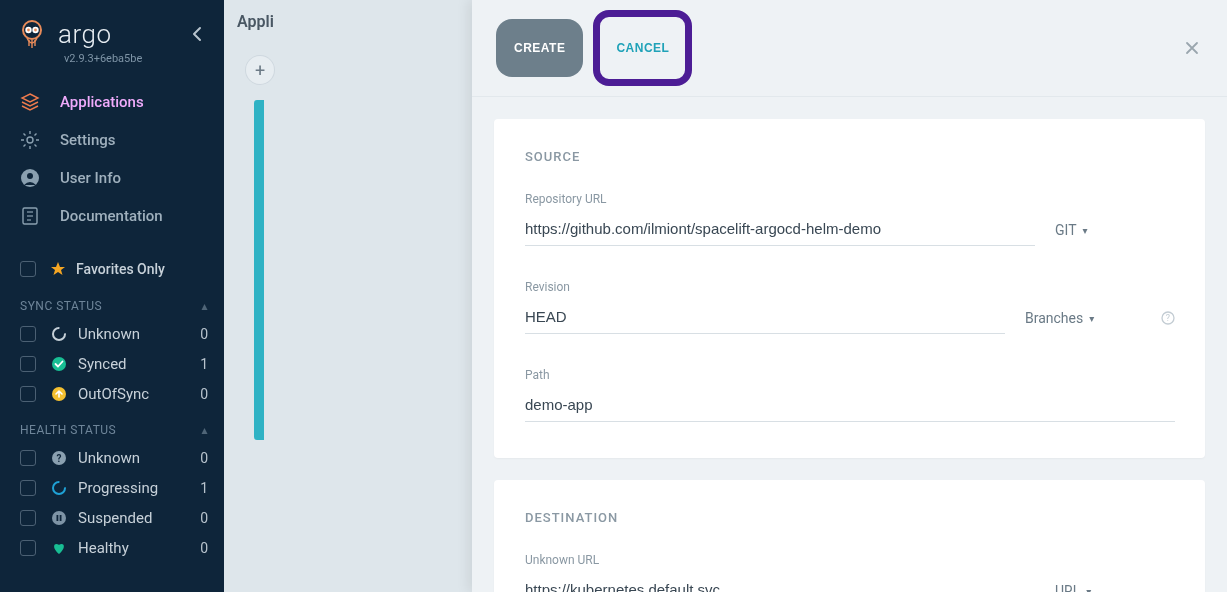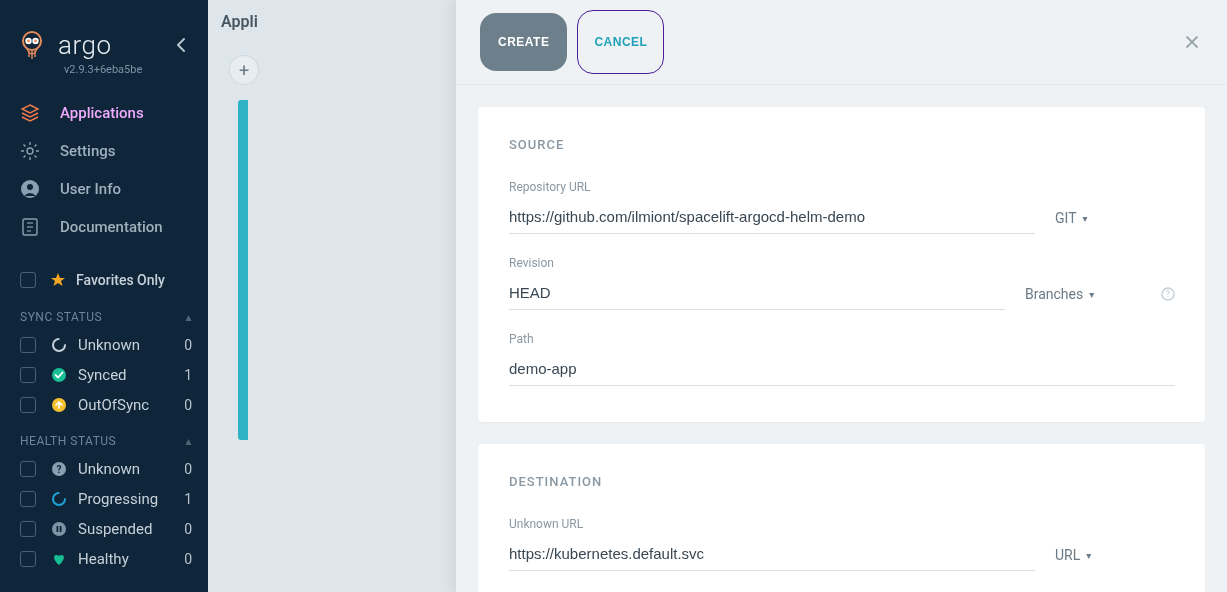--- a/index.html
+++ b/index.html
@@ -1,20 +1,20 @@
 <!DOCTYPE html>
 <html><head>
 <meta charset="utf-8">
 <style>
   * { box-sizing: border-box; margin: 0; padding: 0; }
   html, body { width: 1227px; height: 592px; font-family: -apple-system, BlinkMacSystemFont, "Segoe UI", Roboto, Helvetica, Arial, sans-serif; overflow: hidden; background: #dee6eb; }
   .root { display: flex; width: 100%; height: 100%; }
 
   
-  .sidebar { width: 208px; background: #0e253a; color: #cfd8dc; display: flex; flex-direction: column; padding-top: 25px; font-size: 14px; }
+  .sidebar { width: 224px; background: #0e253a; color: #cfd8dc; display: flex; flex-direction: column; padding-top: 14px; font-size: 14px; }
   .brand-row { display: flex; align-items: center; padding: 4px 14px 4px 16px; }
   .brand-logo { width: 32px; height: 32px; }
   .brand-text { color: #e7edf2; font-size: 26px; font-weight: 300; margin-left: 10px; letter-spacing: 0.5px; }
   .brand-version { font-size: 11px; color: #7e94a6; margin-left: 64px; margin-top: -2px; margin-bottom: 18px; }
   .collapse-btn { margin-left: auto; color: #b7c3cd; font-size: 18px; padding: 2px 4px; cursor: pointer; }
 
   .nav-item { display: flex; align-items: center; padding: 9px 16px 9px 20px; cursor: pointer; color: #9fb0bd; }
   .nav-item.active { color: #f0abfc; align-items: center; }
   .nav-icon { width: 20px; height: 20px; display: inline-flex; align-items: center; justify-content: center; margin-right: 20px; }
   .nav-label { font-size: 15px; font-weight: 500; }
@@ -37,27 +37,27 @@
   
   .under { flex: 1; position: relative; background: #dee6eb; }
   .tab-bar { position: absolute; top: 12px; left: 13px; font-size: 16px; font-weight: 600; color: #495763; }
   .plus-btn { position: absolute; top: 56px; left: 22px; width: 28px; height: 28px; border-radius: 50%; background: #e7edf1; color: #6c7a86; display: flex; align-items: center; justify-content: center; font-size: 18px; cursor: pointer; box-shadow: 0 0 0 1px #cfd8df; }
   .app-card-hint { position: absolute; top: 100px; left: 30px; width: 10px; height: 340px; background: #2fb2c4; border-radius: 3px 0 0 3px; }
 
   
   .panel { position: absolute; top: 0; left: 248px; right: 0; bottom: 0; background: #eef2f5; box-shadow: -4px 0 12px rgba(0,0,0,0.08); overflow-y: auto; }
   .panel-header { position: sticky; top: 0; background: #eef2f5; display: flex; align-items: center; padding: 10px 24px; border-bottom: 1px solid #e2e8ec; z-index: 2; }
   .btn-primary { background: #6d7f8b; color: #fff; border: none; border-radius: 16px; padding: 22px 18px; font-size: 12px; font-weight: 700; letter-spacing: 0.5px; cursor: pointer; }
-  .btn-secondary { background: transparent; color: #1fa2b8; border: 1px solid #4c1d95; border-radius: 16px; padding: 24px 16px; font-size: 12px; font-weight: 700; letter-spacing: 0.5px; margin-left: 10px; cursor: pointer; }
+  .btn-secondary { background: transparent; color: #1fa2b8; border: 7px solid #4c1d95; border-radius: 16px; padding: 24px 16px; font-size: 12px; font-weight: 700; letter-spacing: 0.5px; margin-left: 10px; cursor: pointer; }
   .close-x { margin-left: auto; color: #9aa6ae; font-size: 18px; cursor: pointer; padding: 4px; }
 
   .section-card { background: #fff; margin: 22px 22px 0 22px; border-radius: 4px; padding: 30px 30px 36px 31px; box-shadow: 0 1px 2px rgba(0,0,0,0.04); }
   .section-title { font-size: 13px; letter-spacing: 1px; color: #8a98a3; font-weight: 500; margin-bottom: 28px; }
 
-  .field { margin-bottom: 22px; }
+  .field { margin-bottom: 34px; }
   .field-row { display: flex; align-items: flex-end; gap: 20px; }
   .field-main { flex: 1; }
   .field-label { font-size: 12px; color: #8a98a3; margin-bottom: 8px; display: block; }
   .field-input { width: 100%; border: none; border-bottom: 1px solid #d8dfe4; padding: 6px 0 8px 0; font-size: 15px; color: #394753; outline: none; background: transparent; }
   .field-side { min-width: 120px; display: flex; align-items: center; color: #6a7a86; font-size: 14px; padding-bottom: 8px; }
   .field-side .caret { margin-left: 6px; font-size: 10px; }
   .help-ico { margin-left: auto; color: #c3ccd3; font-size: 13px; }
 
   
   svg { display: block; }

